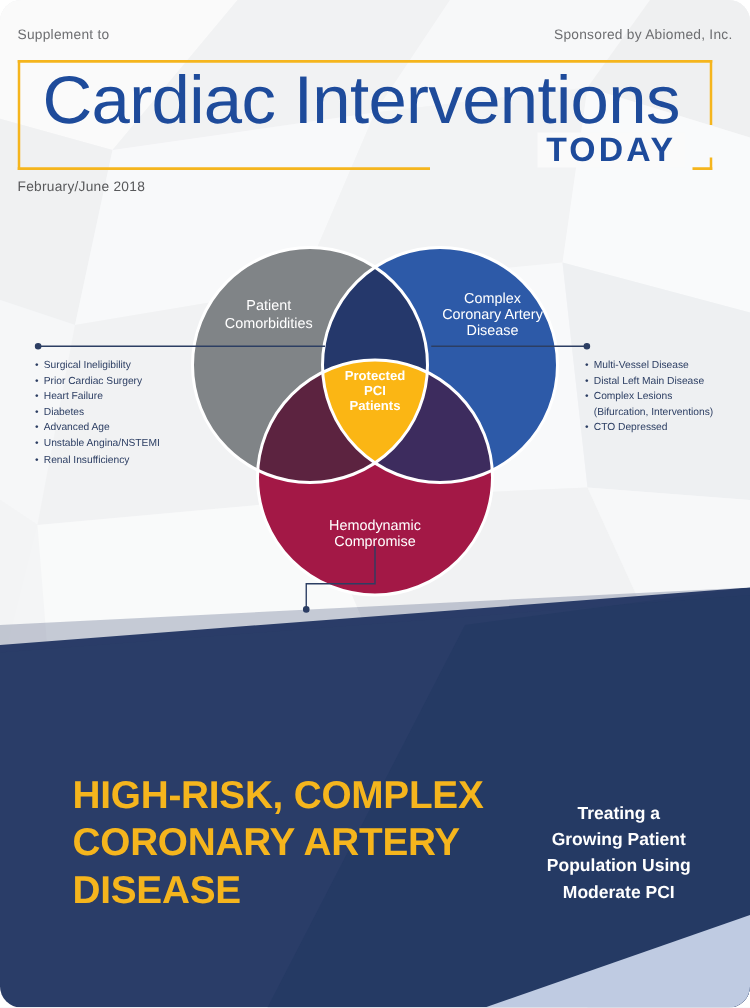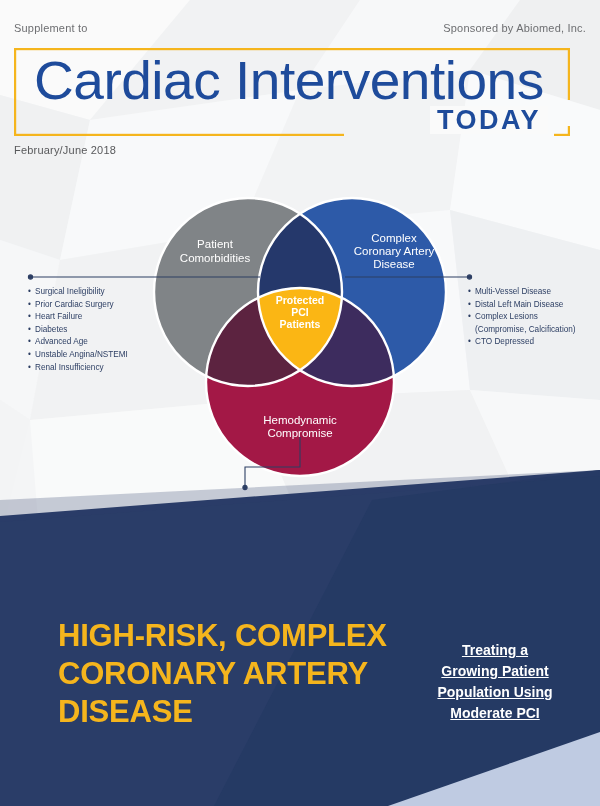--- a/index.html
+++ b/index.html
@@ -7,20 +7,21 @@
     width:600px;height:806px;
     font-family:"Liberation Sans", sans-serif;
     background:#ffffff;
     overflow:hidden;
   }
   .cover{
     position:relative;
     width:600px;height:806px;
     overflow:hidden;
     background:#f2f3f4;
+    border-radius:17px;
   }
 
   
   .bg-art{position:absolute;inset:0;width:600px;height:806px;}
 
   
   .masthead{position:absolute;left:0;top:0;width:600px;height:175px;}
   .supplement-to{
     position:absolute;left:14px;top:22px;
     font-size:11px;color:#6d6e71;letter-spacing:.2px;
@@ -82,21 +83,21 @@
     font-size:31px;line-height:38px;
     font-weight:700;color:#f5b51d;
     letter-spacing:-0.2px;
     font-family:"Liberation Sans", sans-serif;
   }
   .headline .ln{display:block;white-space:nowrap;margin-left:32px;}
   .subhead{
     position:absolute;left:415px;top:640px;width:160px;
     text-align:center;
     font-size:14px;line-height:21px;
-    font-weight:700;color:#ffffff;text-decoration:underline;
+    font-weight:700;color:#ffffff;
   }
   .subhead .ln{display:block;}
   .subhead sup{font-size:8px;vertical-align:super;}
 </style>
 </head>
 <body>
 
 <div class="cover">
 
   <svg class="bg-art" viewBox="0 0 600 806" preserveAspectRatio="none">
@@ -231,21 +232,21 @@
     <div class="row"><span class="dot">•</span><span>Diabetes</span></div>
     <div class="row"><span class="dot">•</span><span>Advanced Age</span></div>
     <div class="row"><span class="dot">•</span><span>Unstable Angina/NSTEMI</span></div>
     <div class="row"><span class="dot">•</span><span>Renal Insufficiency</span></div>
   </div>
 
   <div class="bullets bullets-right">
     <div class="row"><span class="dot">•</span><span>Multi-Vessel Disease</span></div>
     <div class="row"><span class="dot">•</span><span>Distal Left Main Disease</span></div>
     <div class="row"><span class="dot">•</span><span>Complex Lesions</span></div>
-    <div class="row"><span class="dot">&nbsp;</span><span>(Compromise, Calcification)</span></div>
+    <div class="row"><span class="dot">&nbsp;</span><span>(Bifurcation, Interventions)</span></div>
     <div class="row"><span class="dot">•</span><span>CTO Depressed</span></div>
   </div>
 
   <div class="bullets-bottom">
     <div>
       <span>•</span>
       <span>Mild, Moderate, Severely</span>
     </div>
     <div class="cont">
       <span>Depressed Ejection Fraction</span>

